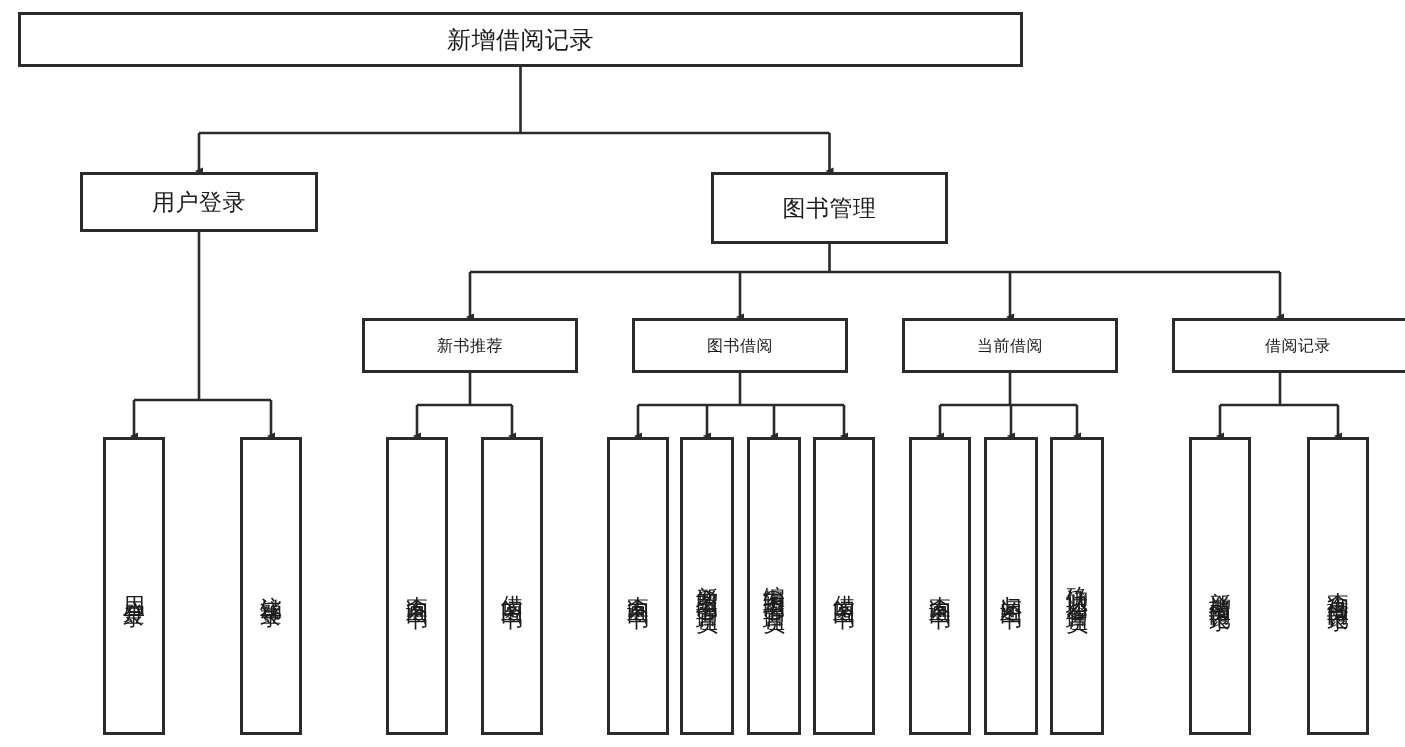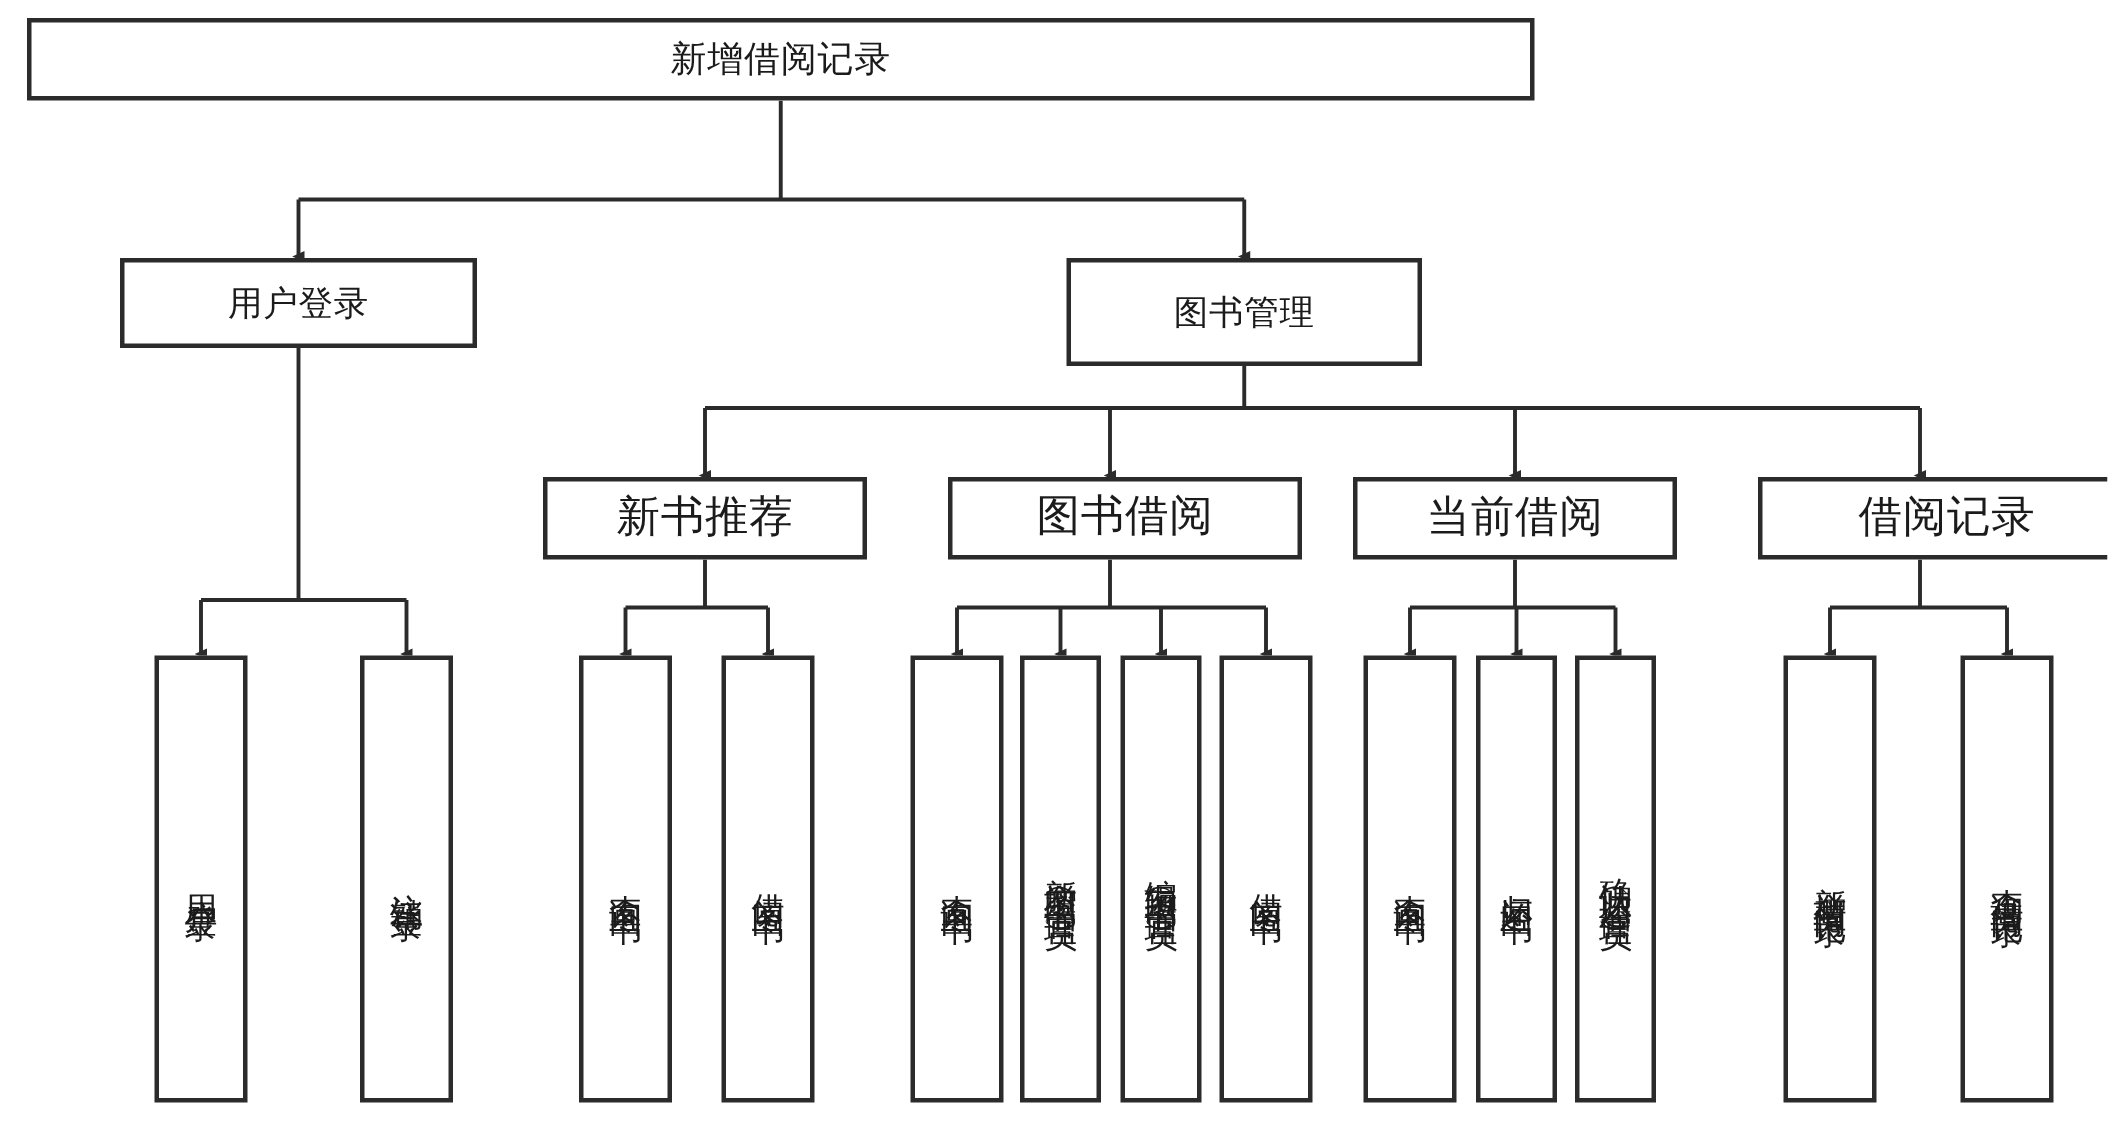--- a/index.html
+++ b/index.html
@@ -30,21 +30,21 @@
   .node.level0 {
     border-width: 3px;
     font-size: 24px;
   }
   .node.level1 {
     border-width: 3px;
     font-size: 23px;
   }
   .node.level2 {
     border-width: 3px;
-    font-size: 29px;
+    font-size: 16px;
   }
   .node.leaf {
     border-width: 3px;
     font-size: 22px;
   }
   .node .label {
     line-height: 1.22;
     letter-spacing: 0.5px;
     white-space: pre;
   }
@@ -125,21 +125,21 @@
       </div>
       <div class="node level1" style="left: 80px; top: 172px; width: 238px; height: 60px;">
         <span class="label">用户登录</span>
       </div>
       <div class="node level1" style="left: 711px; top: 172px; width: 237px; height: 72px;">
         <span class="label">图书管理</span>
       </div>
       <div class="node level2" style="left: 362px; top: 318px; width: 216px; height: 55px;">
         <span class="label">新书推荐</span>
       </div>
-      <div class="node level2" style="left: 632px; top: 318px; width: 236px; height: 55px; font-family: Liberation Mono, monospace;">
+      <div class="node level2" style="left: 632px; top: 318px; width: 216px; height: 55px;">
         <span class="label">图书借阅</span>
       </div>
       <div class="node level2" style="left: 902px; top: 318px; width: 216px; height: 55px;">
         <span class="label">当前借阅</span>
       </div>
       <div class="node level2" style="left: 1172px; top: 318px; width: 252px; height: 55px;">
         <span class="label">借阅记录</span>
       </div>
       <div class="node level3 leaf" style="left: 103px; top: 437px; width: 62px; height: 298px;">
         <span class="label">用户登录</span>

